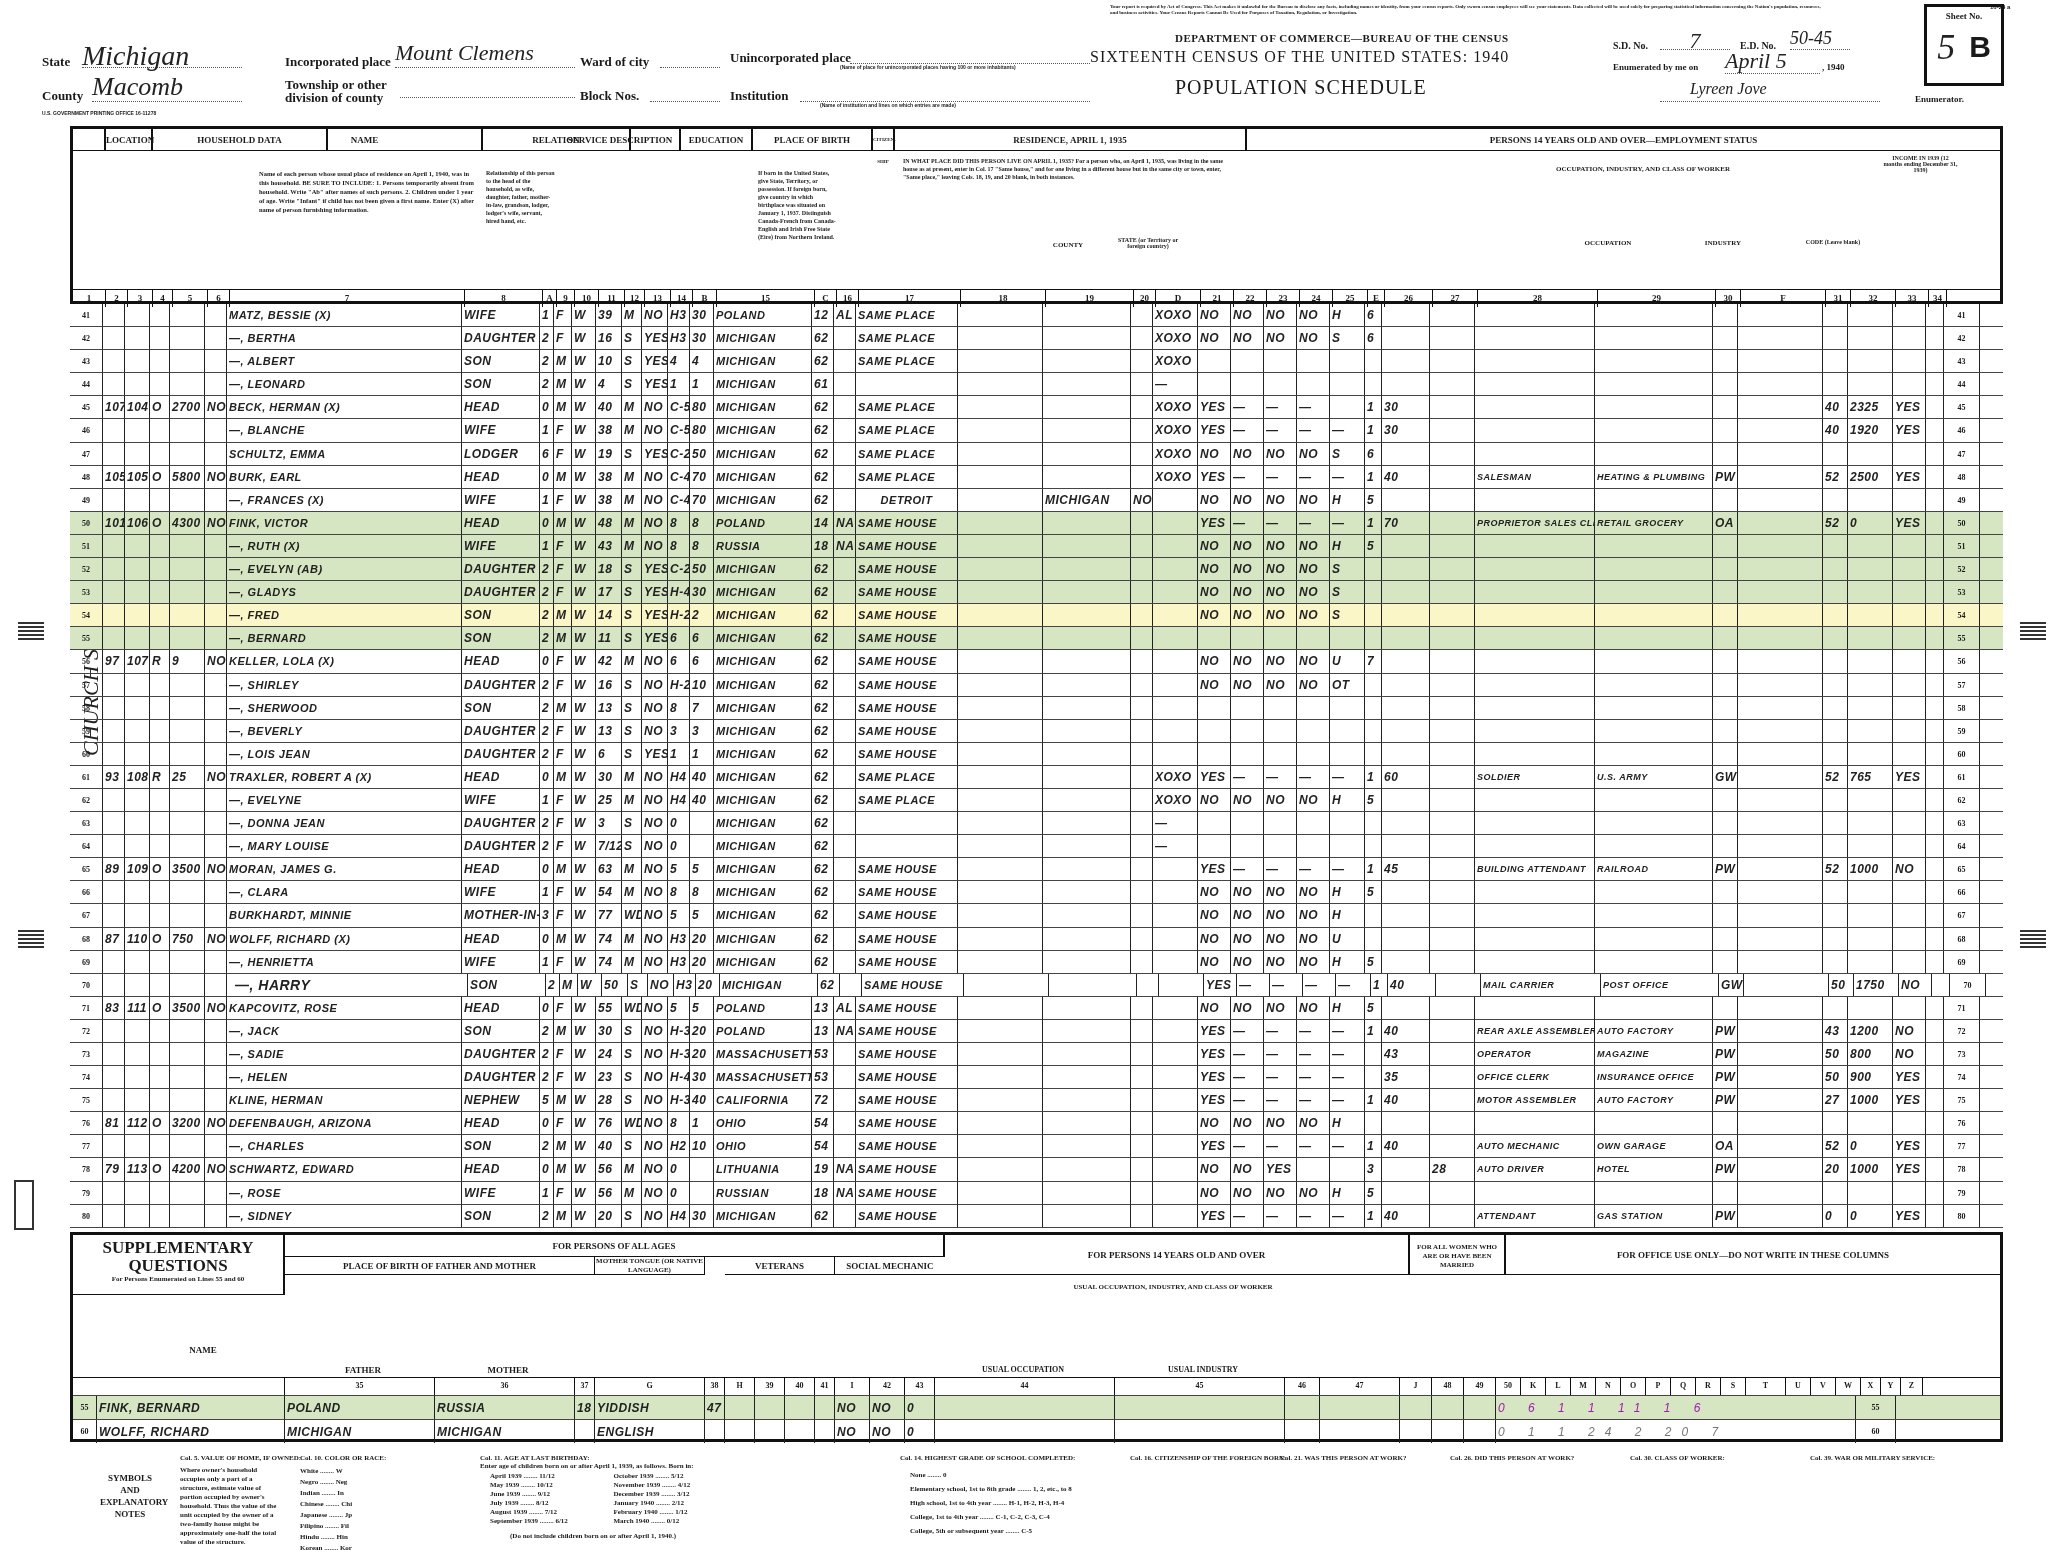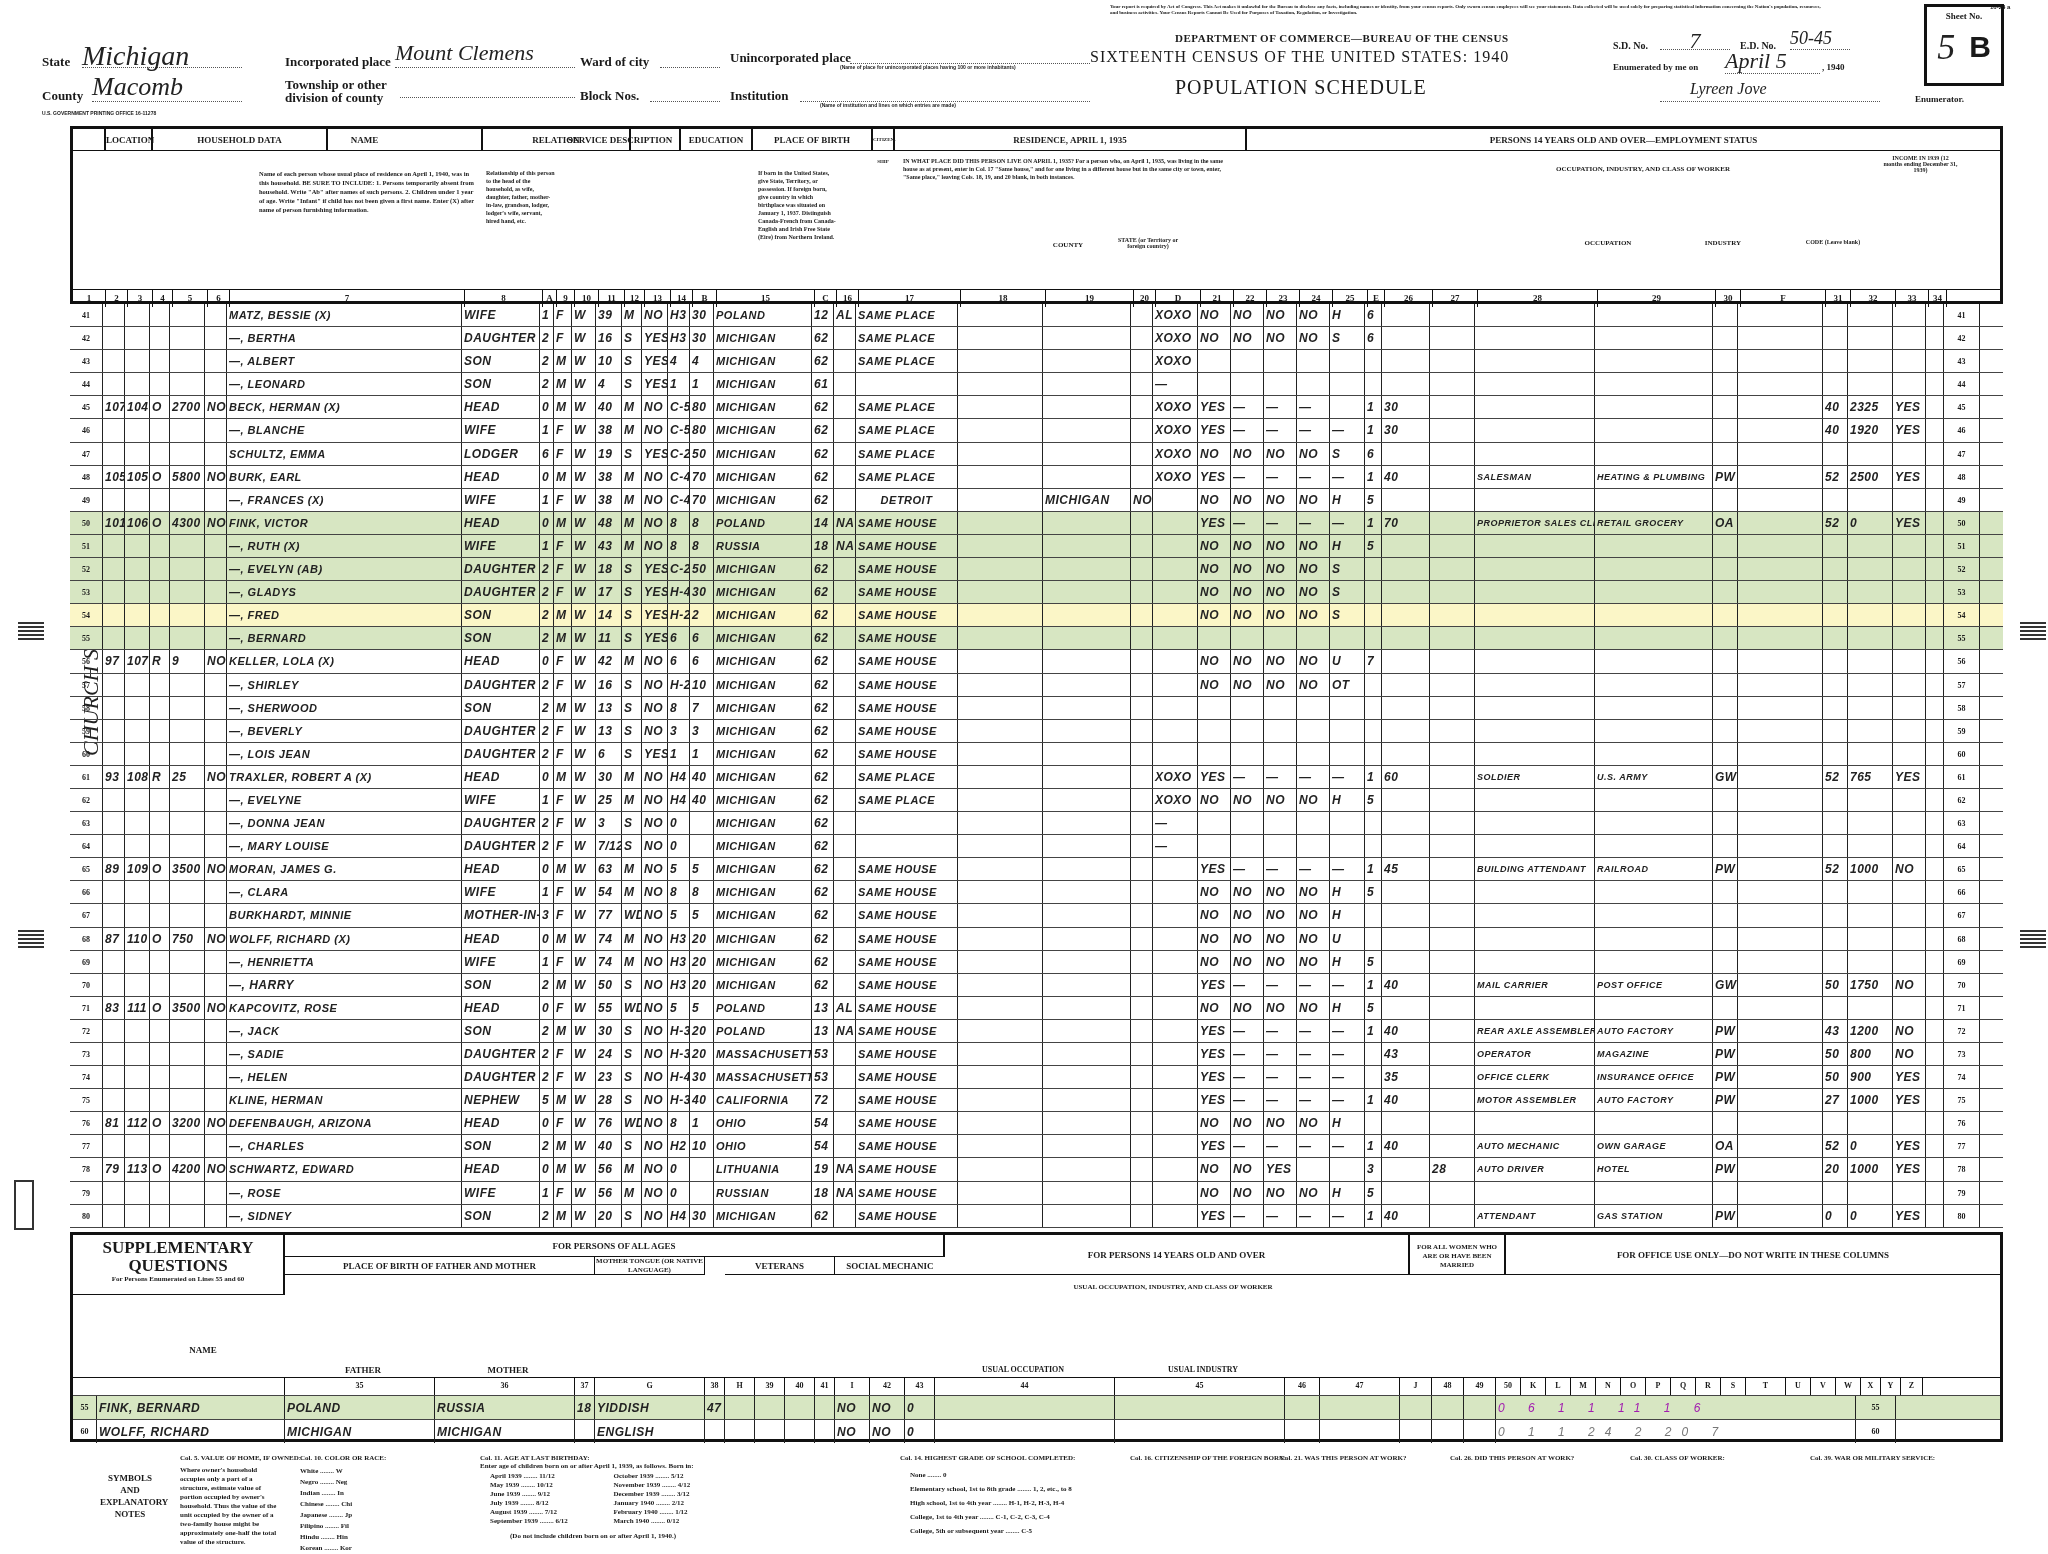--- a/index.html
+++ b/index.html
@@ -1420,21 +1420,21 @@
       <div class="cell hand" style="width: 18px; min-width: 18px;"></div>
       <div class="cell lineno" style="width: 36px; min-width: 36px;">69</div>
     </div>
     <div class="row">
       <div class="cell lineno" style="width: 33px; min-width: 33px;">70</div>
       <div class="cell hand" style="width: 22px; min-width: 22px;"></div>
       <div class="cell hand" style="width: 25px; min-width: 25px;"></div>
       <div class="cell hand" style="width: 20px; min-width: 20px;"></div>
       <div class="cell hand" style="width: 35px; min-width: 35px;"></div>
       <div class="cell hand" style="width: 22px; min-width: 22px;"></div>
-      <div class="cell hand" style="width: 235px; min-width: 235px; font-size: 12px;">—, HARRY</div>
+      <div class="cell hand" style="width: 235px; min-width: 235px; font-size: 14px; margin-left: 6px;">—, HARRY</div>
       <div class="cell hand" style="width: 78px; min-width: 78px;">SON</div>
       <div class="cell hand" style="width: 14px; min-width: 14px;">2</div>
       <div class="cell hand" style="width: 18px; min-width: 18px;">M</div>
       <div class="cell hand" style="width: 24px; min-width: 24px;">W</div>
       <div class="cell hand" style="width: 26px; min-width: 26px;">50</div>
       <div class="cell hand" style="width: 20px; min-width: 20px;">S</div>
       <div class="cell hand" style="width: 26px; min-width: 26px;">No</div>
       <div class="cell hand" style="width: 22px; min-width: 22px;">H3</div>
       <div class="cell hand" style="width: 24px; min-width: 24px;">20</div>
       <div class="cell hand" style="width: 98px; min-width: 98px; font-size: 11px;">MICHIGAN</div>

